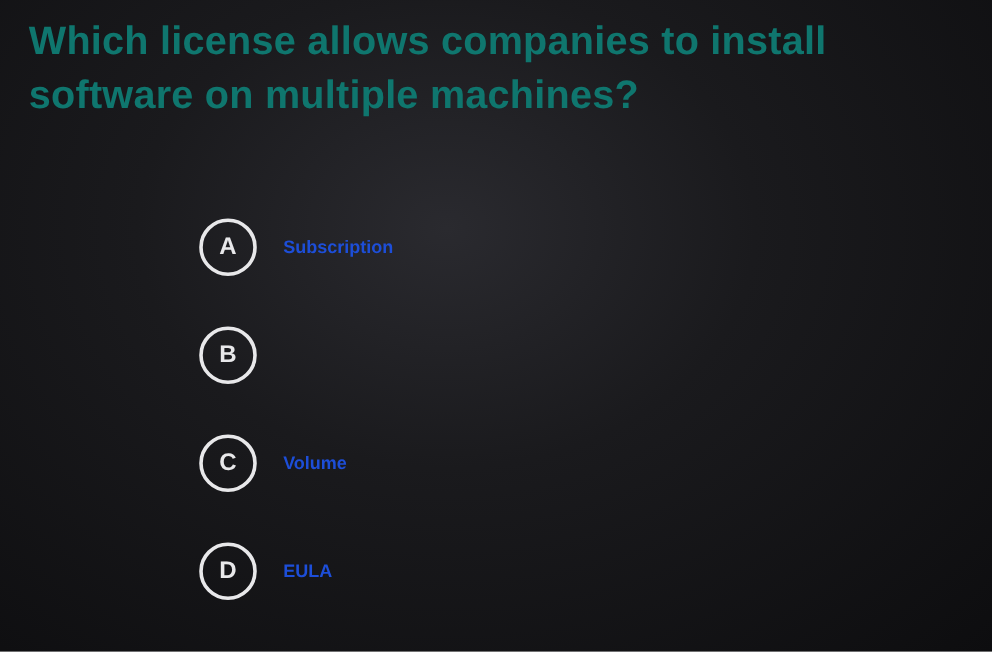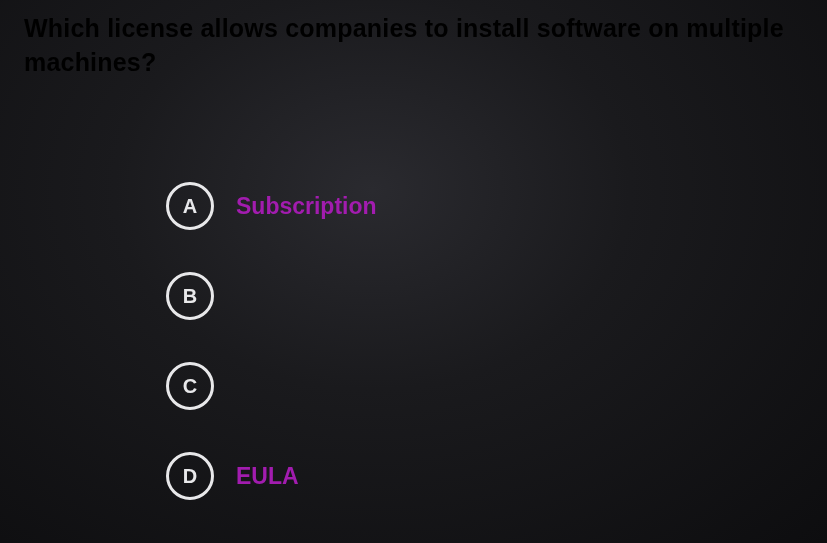--- a/index.html
+++ b/index.html
@@ -14,24 +14,24 @@
       font-family: -apple-system, BlinkMacSystemFont, "Segoe UI", Arial, sans-serif;
       color: #e8e8ea;
       overflow: hidden;
       position: relative;
     }
     .question-text {
       position: absolute;
       top: 12px;
       left: 24px;
       right: 24px;
-      font-size: 25px;
+      font-size: 33px;
       font-weight: 600;
       line-height: 1.35;
-      color: #000000;
+      color: #0f766e;
       letter-spacing: 0.2px;
     }
     .options {
       position: absolute;
       top: 182px;
       left: 166px;
       display: flex;
       flex-direction: column;
       gap: 42px;
     }
@@ -48,38 +48,39 @@
       border-radius: 50%;
       display: flex;
       align-items: center;
       justify-content: center;
       font-size: 20px;
       font-weight: 700;
       color: #e8e8ea;
       flex-shrink: 0;
     }
     .option-label {
-      font-size: 23px;
+      font-size: 15px;
       font-weight: 600;
-      color: #a21caf;
+      color: #1d4ed8;
     }
   </style>
 </head>
 <body>
 
 <div class="question-text">Which license allows companies to install software on multiple machines?</div>
 
 <div class="options">
   <div class="option">
     <div class="option-circle">A</div>
     <div class="option-label">Subscription</div>
   </div>
   <div class="option">
     <div class="option-circle">B</div>
   </div>
   <div class="option">
     <div class="option-circle">C</div>
+    <div class="option-label">Volume</div>
   </div>
   <div class="option">
     <div class="option-circle">D</div>
     <div class="option-label">EULA</div>
   </div>
 </div>
 
 </body></html>

